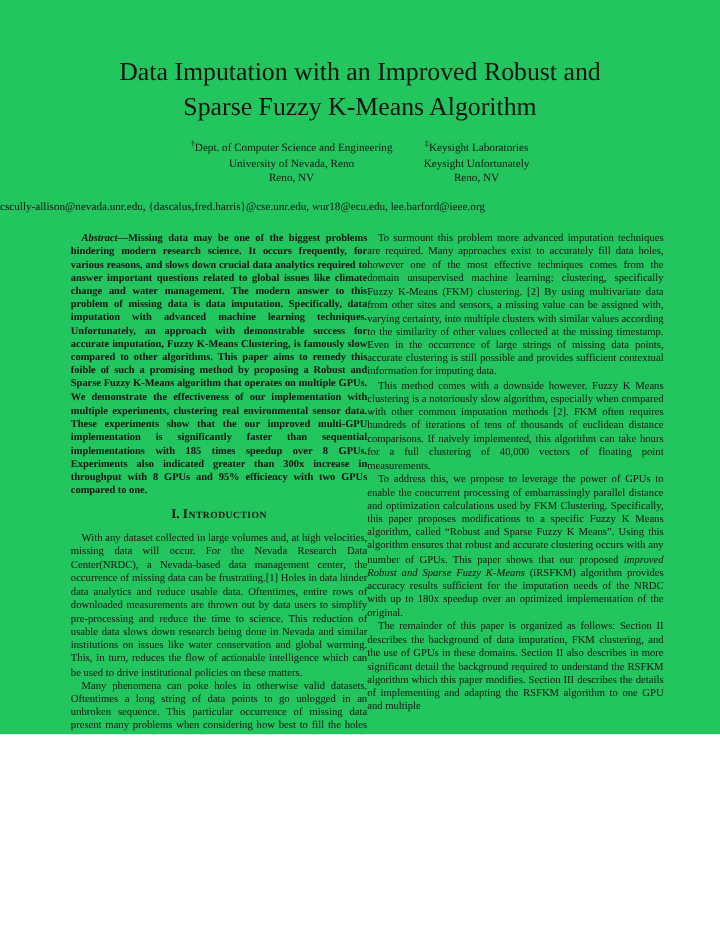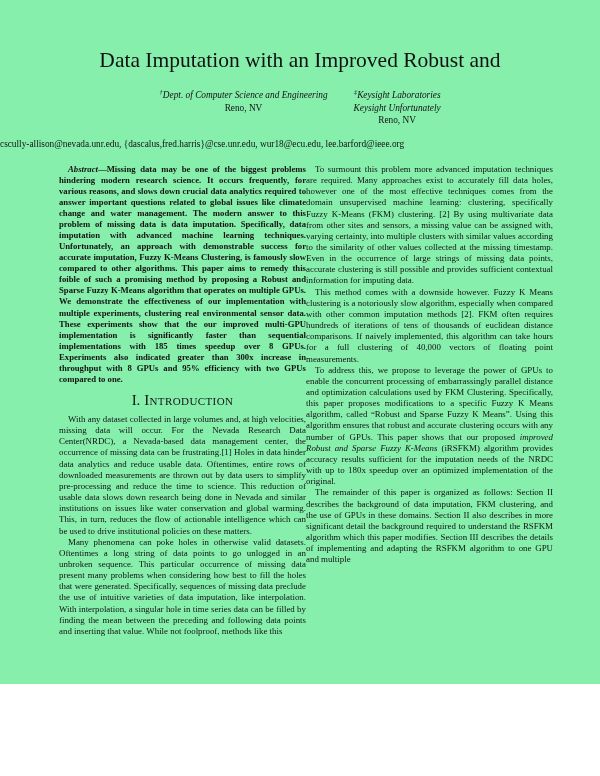--- a/index.html
+++ b/index.html
@@ -1,22 +1,22 @@
 <!DOCTYPE html>
 <html><head>
 <meta charset="utf-8">
 <style>
   html, body { margin: 0; padding: 0; }
   body { background: #ffffff; }
   .page {
     position: relative;
     width: 600px;
-    height: 684px;
+    height: 612px;
     margin: 0 auto;
-    background: #86efac;
+    background: #22c55e;
     color: #121212;
     font-family: "Liberation Serif", "DejaVu Serif", serif;
     overflow: hidden;
   }
   .title-block {
     margin-top: 46px;
     text-align: center;
     font-size: 21.5px;
     line-height: 29px;
     font-weight: normal;
@@ -33,21 +33,21 @@
     justify-content: center;
     align-items: flex-start;
     gap: 26px;
     margin-top: 11px;
   }
   .affil {
     text-align: center;
     font-size: 9.3px;
     line-height: 12.5px;
   }
-  .affil .it-line { font-style: italic; }
+  .affil .it-line { }
   .emails {
     margin-top: 12px;
     text-align: left;
     font-size: 9.3px;
   }
   .columns {
     display: flex;
     gap: 0;
     margin: 15px 47px 0 59px;
     justify-content: flex-end;
@@ -61,41 +61,44 @@
   .abstract {
     margin: 0;
     font-weight: bold;
     font-size: 8.7px;
     line-height: 11.05px;
     text-indent: 9px;
   }
   .abstract .abs-label { font-style: italic; }
   .section-heading {
     text-align: center;
-    font-size: 15px;
+    font-size: 11px;
     margin: 10px 0 8px 0;
+    font-weight: bold;
   }
   .sc { font-variant: small-caps; letter-spacing: 0.4px; }
   p.body-para { margin: 0; text-indent: 9px; }
   p.body-para.no-indent { text-indent: 0; }
   .it { font-style: italic; }
 </style>
 </head>
 <body>
 
 <div class="page">
 
   <h1 class="title-block">
     <span class="title-line">Data Imputation with an Improved Robust and</span>
+    <span class="title-line">Sparse Fuzzy K-Means Algorithm</span>
   </h1>
 
 
   <div class="affil-row">
       <div class="affil">
         <div class="it-line"><sup>†</sup>Dept. of Computer Science and Engineering</div>
+        <div class="it-line">University of Nevada, Reno</div>
         <div>Reno, NV</div>
       </div>
       <div class="affil">
         <div class="it-line"><sup>‡</sup>Keysight Laboratories</div>
         <div class="it-line">Keysight Unfortunately</div>
         <div>Reno, NV</div>
       </div>
     </div>
 
   <div class="emails">cscully-allison@nevada.unr.edu, {dascalus,fred.harris}@cse.unr.edu, wur18@ecu.edu, lee.barford@ieee.org</div>

